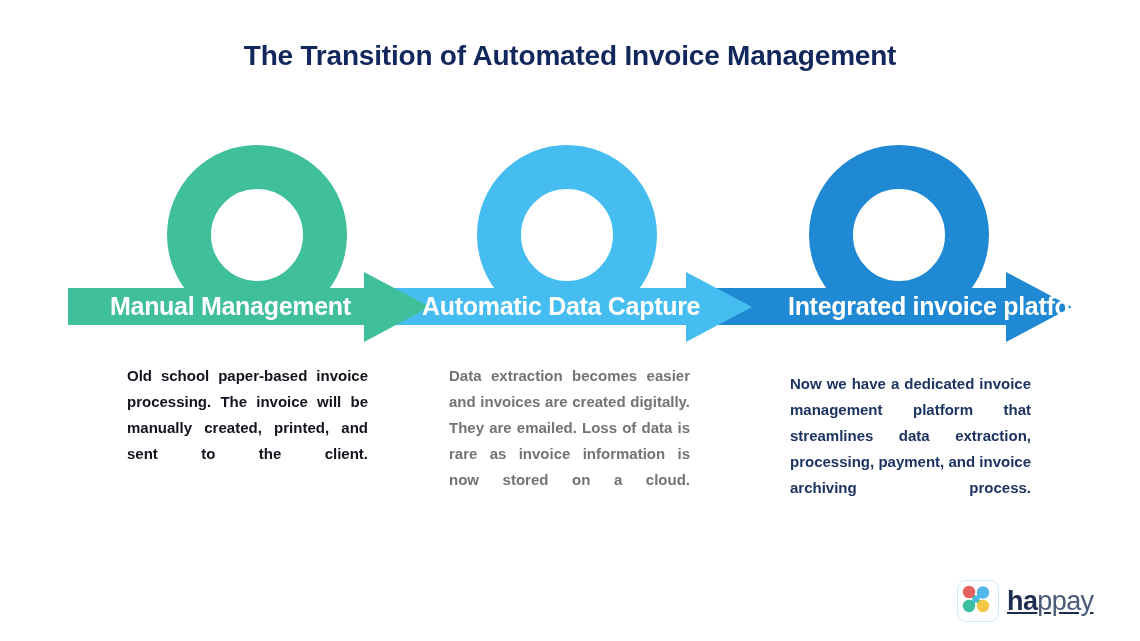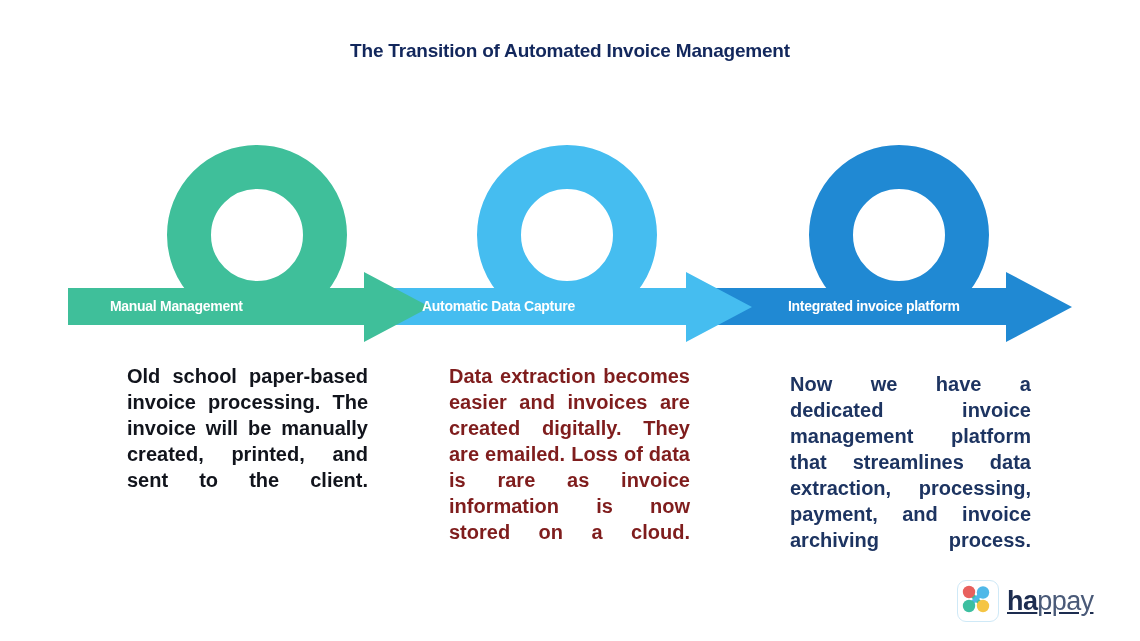--- a/index.html
+++ b/index.html
@@ -19,21 +19,21 @@
     overflow: hidden;
   }
 
   
   #page-title {
     position: absolute;
     left: 0;
     top: 40px;
     width: 1140px;
     text-align: center;
-    font-size: 19px;
+    font-size: 28px;
     font-weight: bold;
     letter-spacing: -0.2px;
     color: #12275c;
     font-family: "Liberation Sans", sans-serif;
   }
 
   
   #stage {
     position: absolute;
     left: 0;
@@ -44,35 +44,35 @@
   #stage svg {
     display: block;
   }
 
   
   .arrow-label {
     position: absolute;
     height: 38px;
     line-height: 38px;
     color: #ffffff;
-    font-size: 14px;
+    font-size: 25px;
     font-weight: bold;
     letter-spacing: -0.3px;
     white-space: nowrap;
     font-family: "Liberation Sans", sans-serif;
   }
   #arrow-label-0 { left: 110px; top: 287px; }
   #arrow-label-1 { left: 422px; top: 287px; }
   #arrow-label-2 { left: 788px; top: 287px; }
 
   
   .desc {
     position: absolute;
     top: 363px;
-    font-size: 20px;
+    font-size: 15px;
     line-height: 26px;
     font-weight: bold;
     text-align: justify;
     text-justify: inter-word;
     font-family: "Liberation Sans", sans-serif;
   }
   .desc::after {
     content: "";
     display: inline-block;
     width: 100%;
@@ -137,21 +137,21 @@
 
       <path id="arrow-0" class="arrow" d="M 68 288 L 364 288 L 364 272 L 430 307 L 364 342 L 364 325 L 68 325 Z" fill="#3fbf9a"></path>
     </svg>
   </div>
 
   <div class="arrow-label" id="arrow-label-0">Manual Management</div>
   <div class="arrow-label" id="arrow-label-1">Automatic Data Capture</div>
   <div class="arrow-label" id="arrow-label-2">Integrated invoice platform</div>
 
   <div class="desc" id="desc-0" style="color: rgb(17, 20, 28);">Old school paper-based invoice processing. The invoice will be manually created, printed, and sent to the client.</div>
-  <div class="desc" id="desc-1" style="color: #7f1d1d;">Data extraction becomes easier and invoices are created digitally. They are emailed. Loss of data is rare as invoice information is now stored on a cloud.</div>
+  <div class="desc" id="desc-1" style="color: #737373;">Data extraction becomes easier and invoices are created digitally. They are emailed. Loss of data is rare as invoice information is now stored on a cloud.</div>
   <div class="desc" id="desc-2" style="color: rgb(29, 52, 97);">Now we have a dedicated invoice management platform that streamlines data extraction, processing, payment, and invoice archiving process.</div>
 
   <div id="logo">
     <div id="logo-mark">
       <svg width="36" height="36" viewBox="0 0 36 36" xmlns="http://www.w3.org/2000/svg">
         <path d="M 12 12 L 24 24" stroke="#3cbfa0" stroke-width="4.5" stroke-linecap="round" fill="none"></path>
         <path d="M 24 12 L 12 24" stroke="#4fb8e8" stroke-width="4.5" stroke-linecap="round" fill="none"></path>
         <circle id="dot-tl" cx="11" cy="11" r="6.2" fill="#e8605d"></circle>
         <circle id="dot-tr" cx="25" cy="11.5" r="6.2" fill="#4fb8e8"></circle>
         <circle id="dot-bl" cx="11" cy="25" r="6.2" fill="#3cbfa0"></circle>

